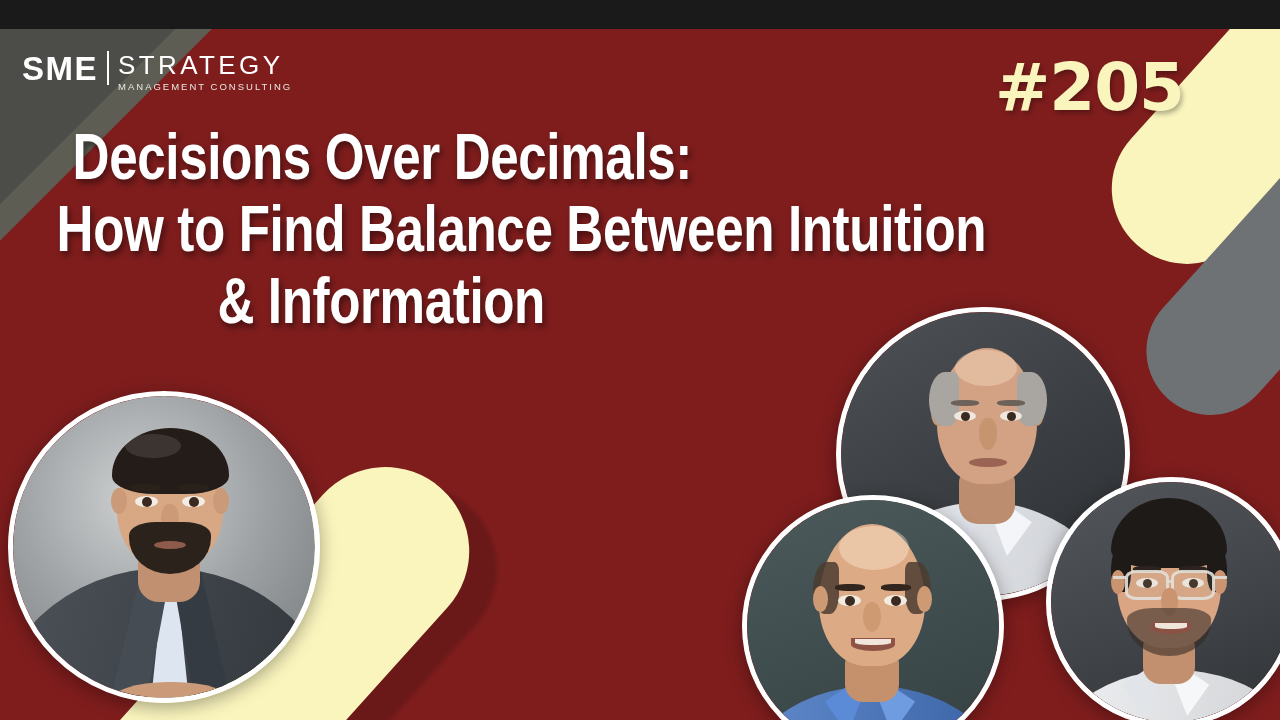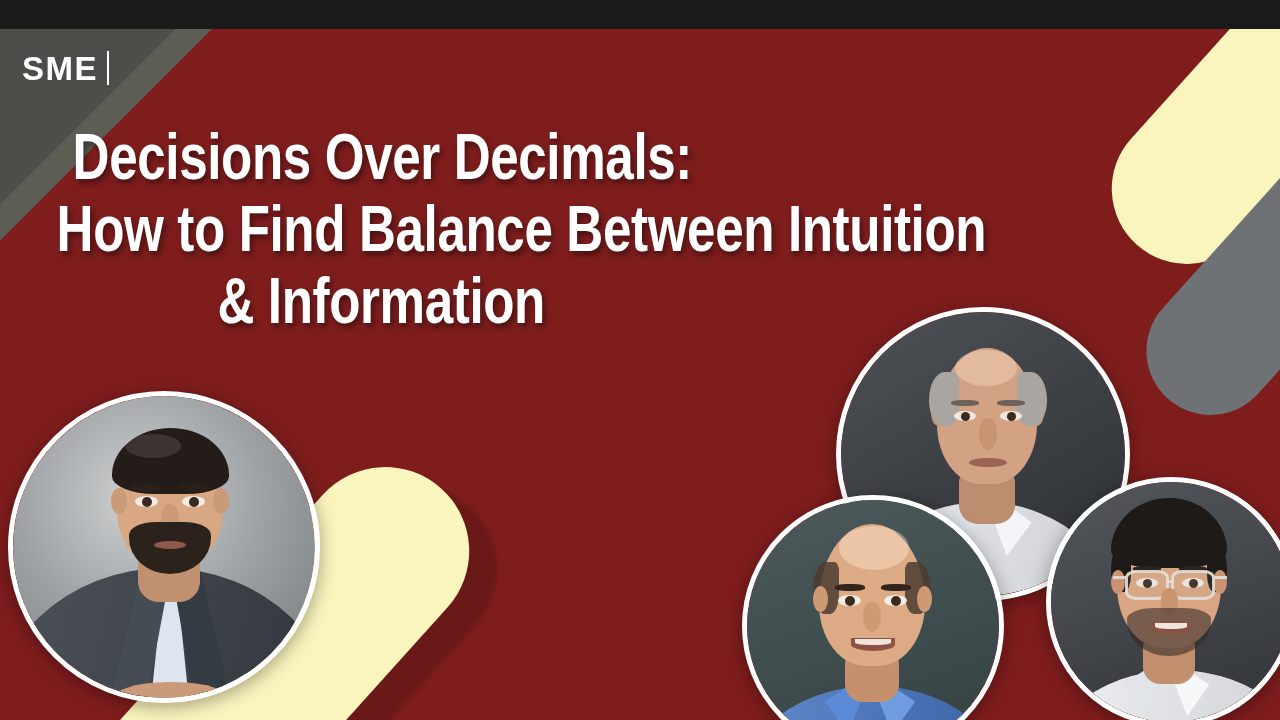--- a/index.html
+++ b/index.html
@@ -246,22 +246,27 @@
     <div class="diag-band-2"></div>
     <div class="pill pill-yellow-top"></div>
     <div class="pill pill-gray-top"></div>
     <div class="pill pill-shadow"></div>
     <div class="pill pill-yellow-main"></div>
   </div>
 
   <div class="logo">
     <div class="logo-sme">SME</div>
     <div class="logo-divider"></div>
-  </div>
-
+    <div class="logo-right">
+      <div class="logo-strategy">STRATEGY</div>
+      <div class="logo-tagline">MANAGEMENT CONSULTING</div>
+    </div>
+  </div>
+
+  <div class="episode-number">#205</div>
 
   <div class="title-block">
     <div class="title-line tl-1">Decisions Over Decimals:</div>
     <div class="title-line tl-2">How to Find Balance Between Intuition</div>
     <div class="title-line tl-3">&amp; Information</div>
   </div>
 
   <div class="headshot hs-1">
     <div class="hs-inner">
       <div class="hs-bg"></div>

